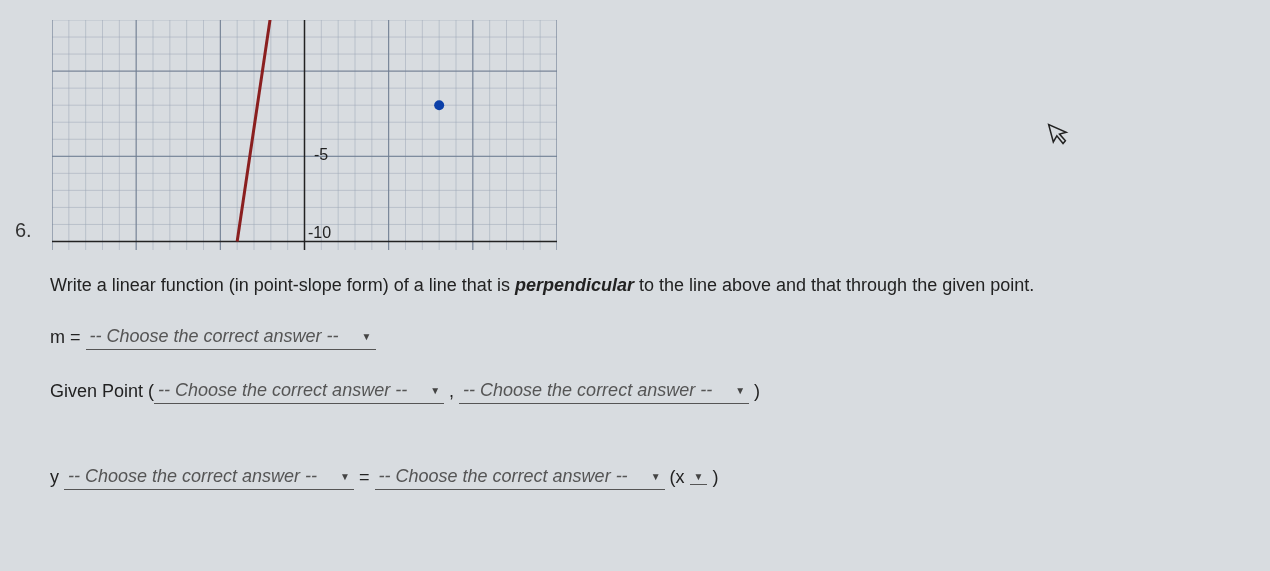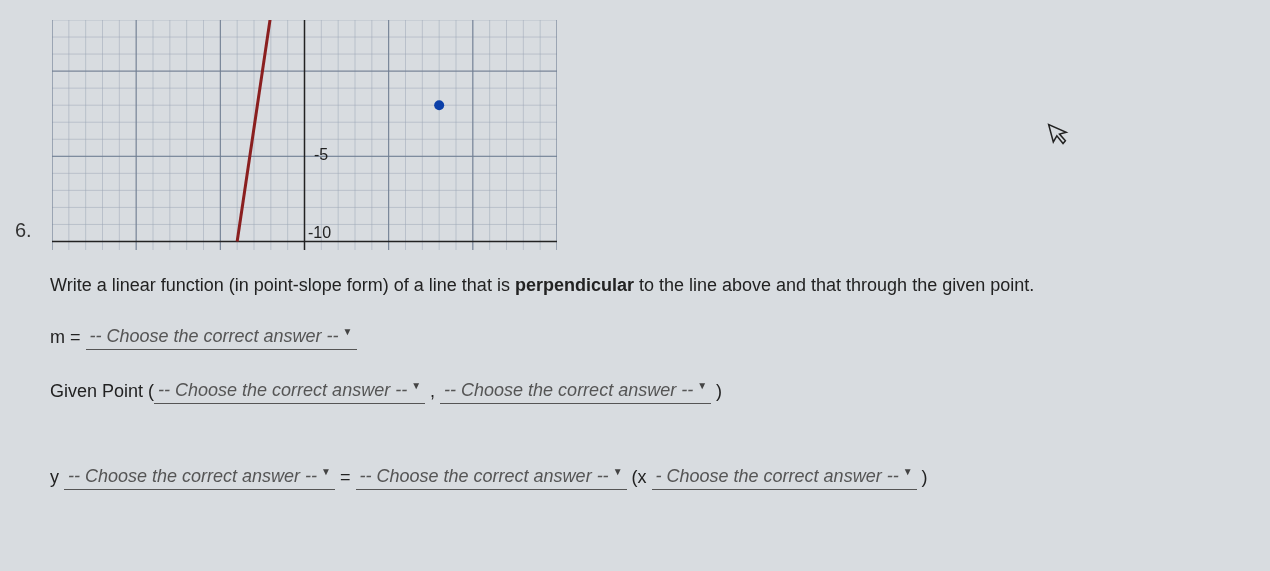--- a/index.html
+++ b/index.html
@@ -34,44 +34,45 @@
     .graph-svg {
       width: 505px;
       height: 230px;
     }
     .question-text {
       margin-top: 25px;
       font-size: 18px;
       color: #222;
       margin-left: 10px;
     }
-    .question-text b { font-weight: bold; }
+    .question-text b { font-weight: bold; font-style: italic; }
     .answer-line {
       margin-top: 28px;
       margin-left: 10px;
       font-size: 18px;
       color: #222;
       display: flex;
       align-items: center;
       flex-wrap: wrap;
     }
     .answer-block {
       margin-top: 60px;
     }
     .static-text {
       white-space: pre;
     }
     .dropdown {
       display: inline-flex;
+      align-items: center;
       border-bottom: 1px solid #555;
       padding: 2px 4px;
       font-style: italic;
       color: #555;
       cursor: pointer;
-      gap: 4px;
+      gap: 23px;
     }
     .dropdown .caret {
       font-size: 10px;
       color: #444;
       font-style: normal;
     }
     .cursor-icon {
       position: absolute;
       top: 120px;
       left: 1050px;
@@ -201,21 +202,20 @@
       <span>-- Choose the correct answer --</span>
       <span class="caret">▼</span>
     </span>
     <span class="static-text"> = </span>
     <span class="dropdown">
       <span>-- Choose the correct answer --</span>
       <span class="caret">▼</span>
     </span>
     <span class="static-text"> (x </span>
     <span class="dropdown">
-      <span>- Choose the correct answer --</span>
       <span class="caret">▼</span>
     </span>
     <span class="static-text"> )</span>
   </div>
 </div>
 
 <span class="cursor-icon">
   <svg width="20" height="26" viewBox="0 0 20 26">
       <path d="M2 2 L2 20 L7 15 L11 24 L14 22 L10 14 L17 14 Z" fill="none" stroke="#222" stroke-width="1.5"></path>
     </svg>

